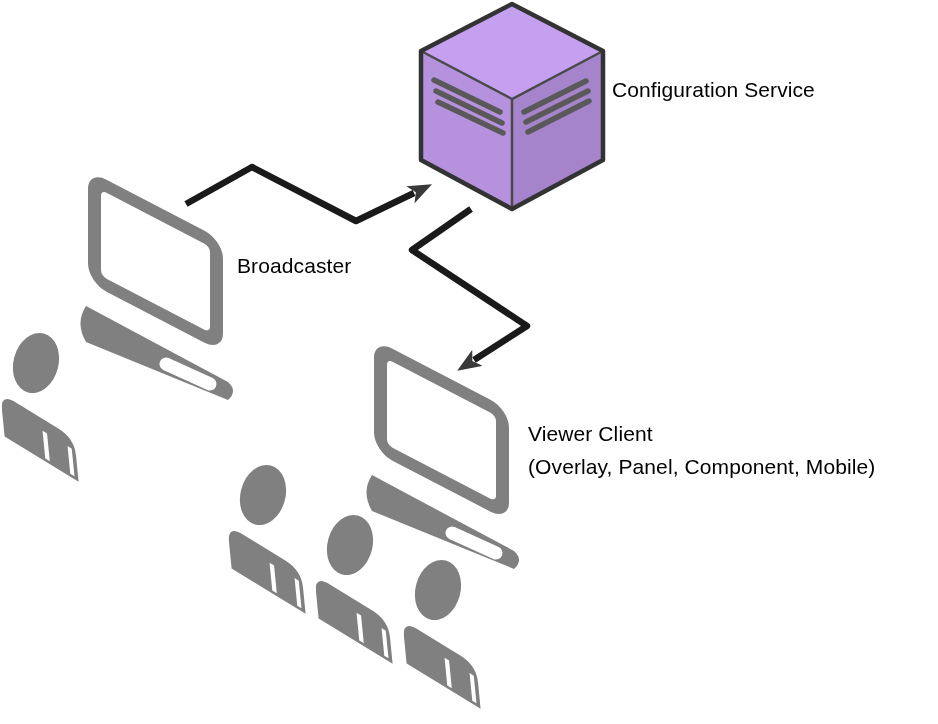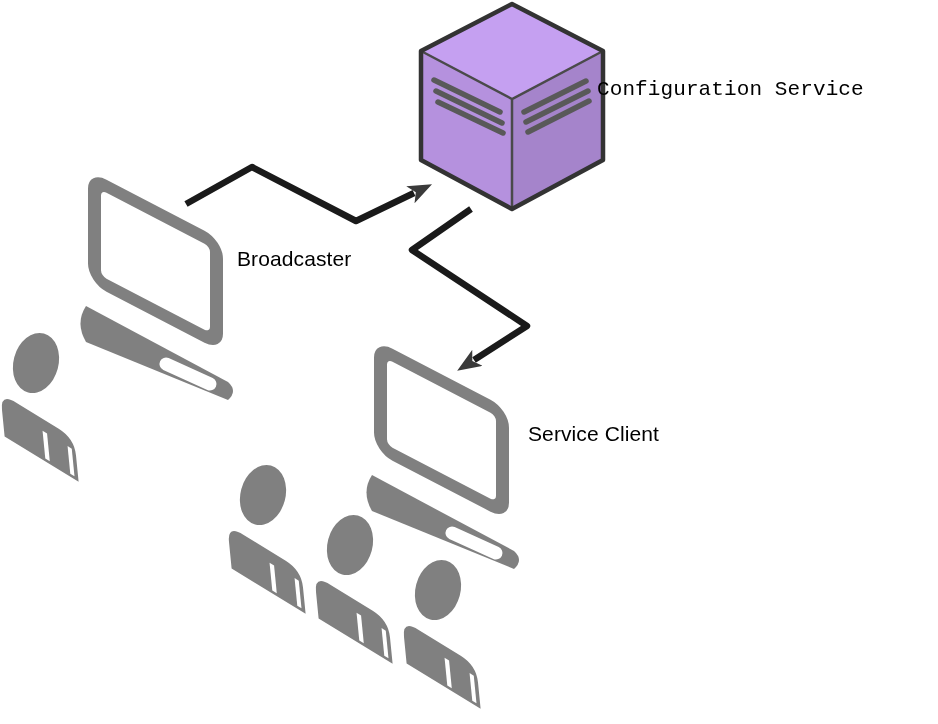--- a/index.html
+++ b/index.html
@@ -79,23 +79,24 @@
 
     <use href="#laptop" transform="translate(374,339)"></use>
     <use href="#person" transform="translate(221,461)"></use>
     <use href="#person" transform="translate(308,511)"></use>
     <use href="#person" transform="translate(396,556)"></use>
 
     <path d="M 186,204 L 252,167 L 356,221 L 414,193" fill="none" stroke="#1A1A1A" stroke-width="6.5" stroke-linejoin="round" marker-end="url(#ah)"></path>
     <path d="M 471,209 L 412,250 L 527,326 L 474,360" fill="none" stroke="#1A1A1A" stroke-width="6.5" stroke-linejoin="round" marker-end="url(#ah)"></path>
   </svg>
 
-  <div class="label" style="left:597px; top:73px;font-family:Liberation Mono, monospace;">Configuration Service</div>
+  <div class="label" style="left:612px; top:73px;">Configuration Service</div>
 
-  <div class="label" style="left:237px; top:242px;text-align:right;">
+  <div class="label" style="left:237px; top:249px;text-align:right;">
     <div>Broadcaster</div>
   </div>
 
   <div class="label" style="left:528px; top:417px;">
-    <div>Service Client</div>
+    <div>Viewer Client</div>
+    <div>(Overlay, Panel, Component, Mobile)</div>
   </div>
 
 </div>
 
 </body></html>

